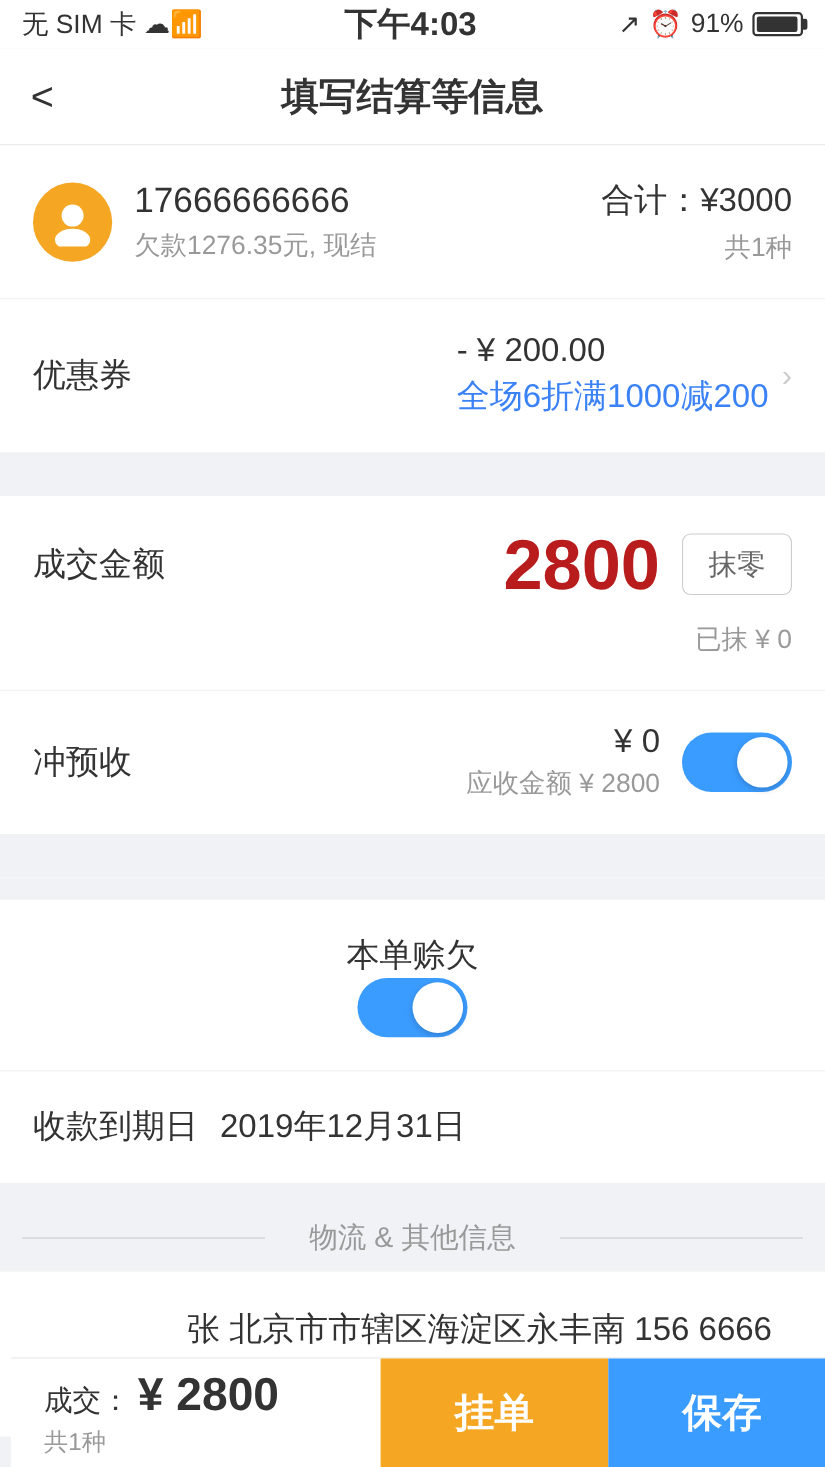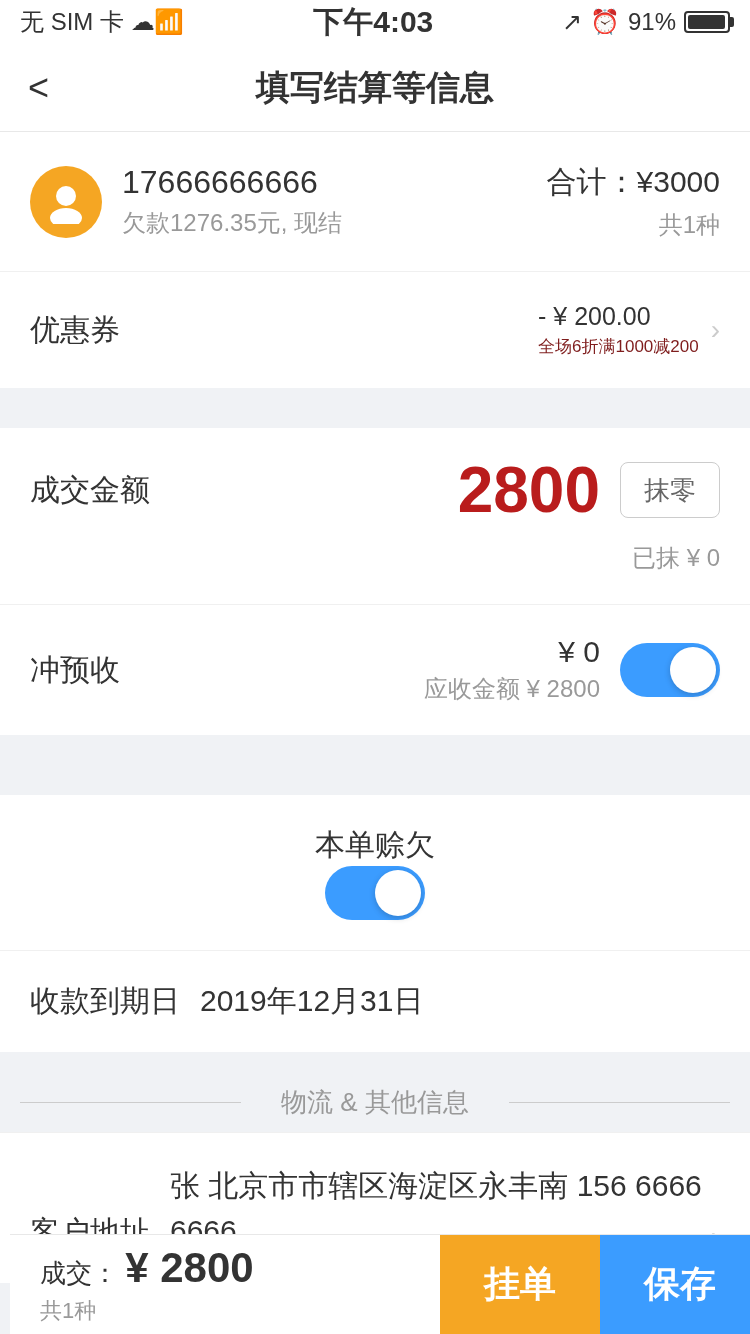--- a/index.html
+++ b/index.html
@@ -118,22 +118,22 @@
     .coupon-row {
       display: flex;
       align-items: center;
       justify-content: space-between;
       padding: 30px 30px;
       background: #fff;
       border-top: 1px solid #f0f0f0;
     }
     .coupon-label { font-size: 30px; color: #333; }
     .coupon-right { display: flex; align-items: center; gap: 12px; }
-    .coupon-discount { font-size: 25px; color: #333; font-weight: 500; }
-    .coupon-desc { font-size: 17px; color: #7f1d1d; text-align: right; margin-top: 4px; }
+    .coupon-discount { font-size: 30px; color: #333; font-weight: 500; }
+    .coupon-desc { font-size: 30px; color: #3b82f6; text-align: right; margin-top: 4px; }
     .chevron-right {
       font-size: 28px;
       color: #ccc;
     }
 
     
     .divider-section {
       height: 20px;
       background: #f0f2f5;
     }
@@ -281,21 +281,21 @@
       border-top: 1px solid #e8e8e8;
     }
     .bottom-summary {
       flex: 1;
       padding: 0 30px;
     }
     .bottom-deal { font-size: 26px; color: #333; }
     .bottom-deal-amount { font-size: 42px; font-weight: 700; color: #333; display: inline; }
     .bottom-count { font-size: 22px; color: #999; margin-top: 4px; }
     .bottom-btn {
-      width: 160px;
+      width: 207px;
       height: 100px;
       display: flex;
       align-items: center;
       justify-content: center;
       font-size: 36px;
       font-weight: 600;
       color: #fff;
       cursor: pointer;
     }
     .btn-hold { background: #f5a623; }

